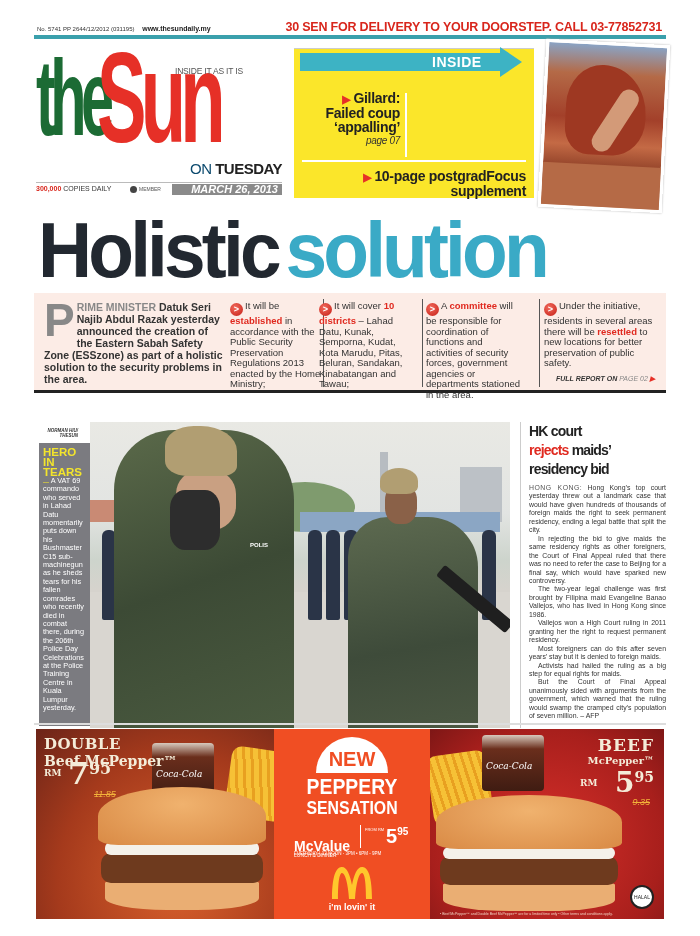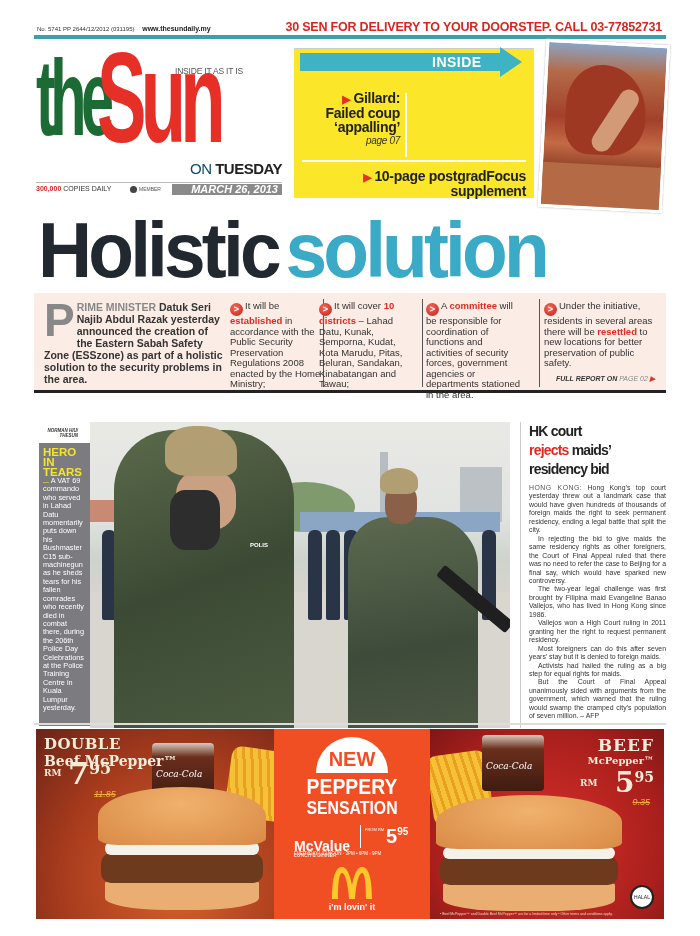--- a/index.html
+++ b/index.html
@@ -218,21 +218,21 @@
 
   <div class="summary">
     <div class="lead">
       <span class="dropcap">P</span><span class="pm">RIME MINISTER</span>
       <span>Datuk Seri Najib Abdul Razak yesterday announced the creation of the Eastern Sabah Safety Zone (ESSzone) as part of a holistic solution to the security problems in the area.</span>
     </div>
 
     <div class="bullet b1">
       <span class="ico">&gt;</span><span>It will be</span>
       <span class="hl">established</span>
-      <span>in accordance with the Public Security Preservation Regulations 2008 enacted by the Home Ministry;</span>
+      <span>in accordance with the Public Security Preservation Regulations 2013 enacted by the Home Ministry;</span>
     </div>
     <div class="bsep" style="left:289px"></div>
     <div class="bullet b2">
       <span class="ico">&gt;</span><span>It will cover</span>
       <span class="hl">10 districts</span>
       <span>– Lahad Datu, Kunak, Semporna, Kudat, Kota Marudu, Pitas, Beluran, Sandakan, Kinabatangan and Tawau;</span>
     </div>
     <div class="bsep" style="left:388px"></div>
     <div class="bullet b3">
       <span class="ico">&gt;</span><span>A</span>

